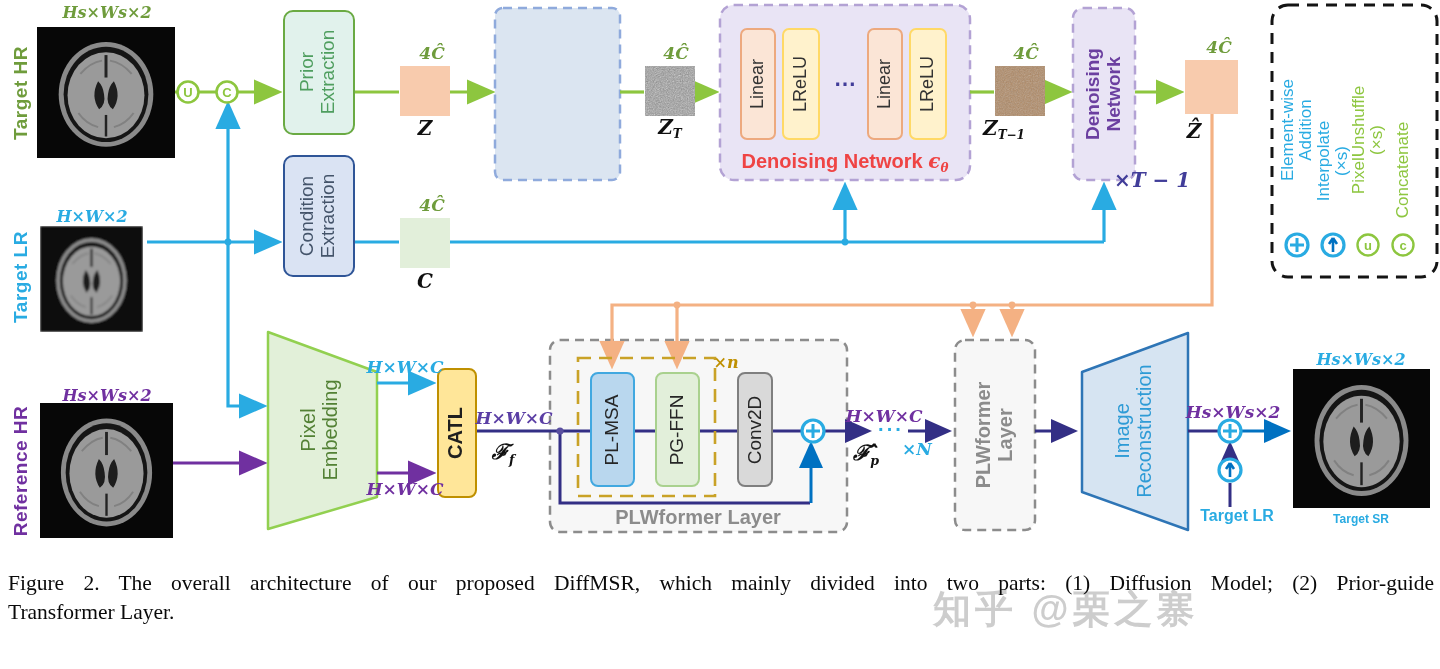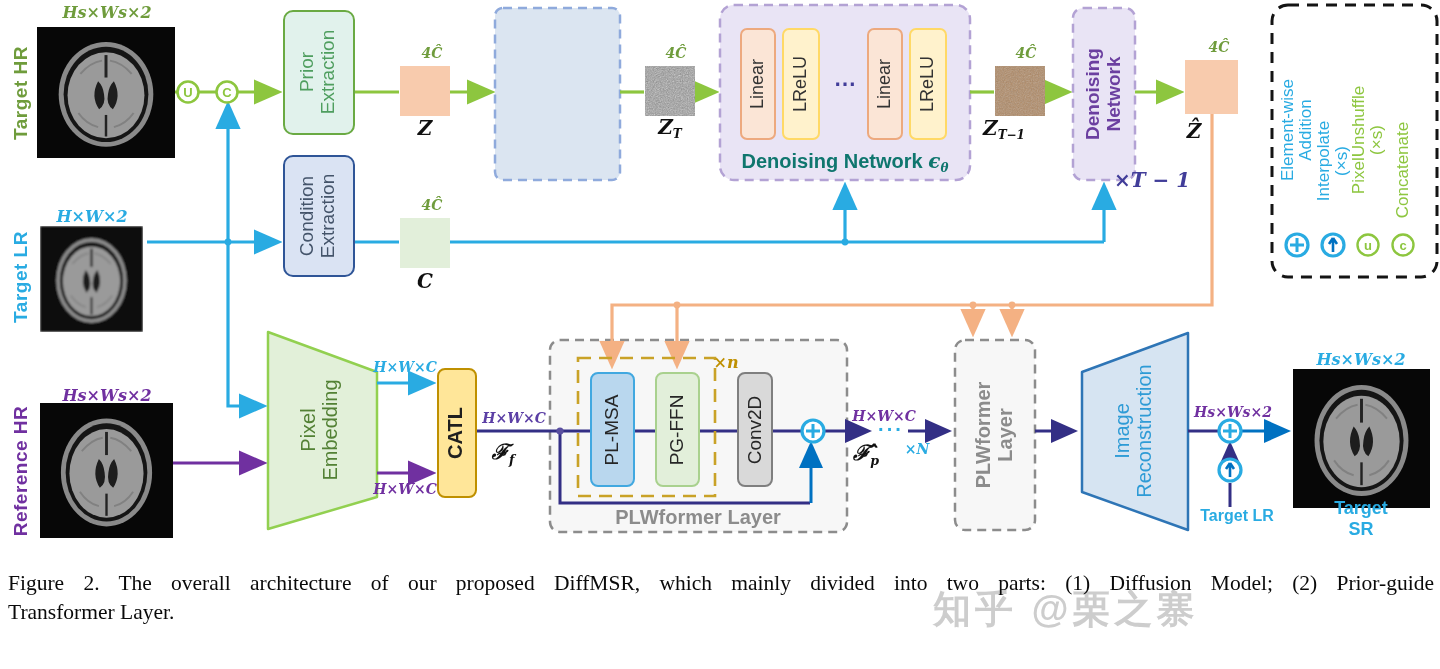--- a/index.html
+++ b/index.html
@@ -1,22 +1,22 @@
 <!DOCTYPE html>
 <html><head>
 <meta charset="utf-8">
 <style>
   html,body{margin:0;padding:0;background:#fff;}
   #stage{position:relative;width:1440px;height:669px;background:#ffffff;overflow:hidden;
          font-family:"Liberation Sans",sans-serif;}
   #wires{position:absolute;left:0;top:0;z-index:1;}
   .box{position:absolute;box-sizing:border-box;z-index:2;}
-  .ctr{position:absolute;transform:translate(-50%,-50%);text-align:center;white-space:pre-line;z-index:3;}
+  .ctr{position:absolute;transform:translate(-50%,-50%);text-align:right;white-space:pre-line;z-index:3;}
   .rot{position:absolute;transform:translate(-50%,-50%) rotate(-90deg);text-align:center;white-space:pre-line;z-index:3;line-height:1.08;}
-  .math{font-family:"DejaVu Serif",serif;font-style:italic;font-size:14px;font-weight:bold;}
+  .math{font-family:"DejaVu Serif",serif;font-style:italic;font-size:17px;font-weight:bold;}
   .mbold{font-family:"DejaVu Serif",serif;font-style:italic;font-weight:bold;font-size:20px;color:#101010;}
   .sub{font-size:0.6em;vertical-align:-0.4em;}
   .c-green{color:#6f9c3c;} .c-limegreen{color:#8dc63f;} .c-cyan{color:#29abe2;}
   .c-purple{color:#7030a0;} .c-indigo{color:#413d99;} .c-violet{color:#5b3fa5;} .c-gold{color:#bf9000;}
   .sidelabel{font-size:19px;font-weight:600;letter-spacing:0.5px;}
   .blocklabel{font-size:19px;font-weight:500;color:#262626;}
   .imgbox{position:absolute;z-index:2;}
   .glyph{position:absolute;transform:translate(-50%,-50%);z-index:4;font-weight:bold;}
   #caption{position:absolute;left:8px;top:569px;width:1426px;z-index:4;
            font-family:"Liberation Serif",serif;font-size:21.5px;color:#0a0a0a;line-height:29px;}
@@ -255,37 +255,37 @@
   <div class="ctr math c-green" style="left:1026px;top:53px">4Ĉ</div>
   <div class="ctr math c-green" style="left:1219px;top:47px">4Ĉ</div>
   <div class="ctr math c-green" style="left:432px;top:205px">4Ĉ</div>
 
   <div class="ctr mbold" style="left:425px;top:128px">Z</div>
   <div class="ctr mbold" style="left:670px;top:128px"><span>Z</span><span class="sub">T</span></div>
   <div class="ctr mbold" style="left:1004px;top:129px"><span>Z</span><span class="sub">T−1</span></div>
   <div class="ctr mbold" style="left:1194px;top:131px">Ẑ</div>
   <div class="ctr mbold" style="left:425px;top:281px">C</div>
 
-  <div class="ctr" style="left:845px;top:162px;font-size:20px;font-weight:bold;color:#0f766e"><span>Denoising Network </span><span style="font-family:'DejaVu Serif',serif;font-style:italic">ϵ</span><span class="sub" style="font-family:'DejaVu Serif',serif;font-style:italic">θ</span></div>
+  <div class="ctr" style="left:845px;top:162px;font-size:20px;font-weight:bold;color:#ef4444"><span>Denoising Network </span><span style="font-family:'DejaVu Serif',serif;font-style:italic">ϵ</span><span class="sub" style="font-family:'DejaVu Serif',serif;font-style:italic">θ</span></div>
   <div class="ctr c-indigo" style="left:845px;top:84px;font-size:22px;font-weight:bold">⋯</div>
   <div class="ctr math c-indigo" style="left:1152px;top:180px;font-size:20px">×T − 1</div>
 
   <div class="ctr math c-cyan" style="left:405px;top:367px">H×W×C</div>
   <div class="ctr math c-purple" style="left:405px;top:489px">H×W×C</div>
   <div class="ctr math c-violet" style="left:514px;top:418px">H×W×C</div>
   <div class="ctr mbold" style="left:503px;top:452px;font-size:21px"><span>ℱ</span><span class="sub">f</span></div>
   <div class="ctr math c-gold" style="left:726px;top:362px;font-size:16px">×n</div>
   <div class="ctr math c-purple" style="left:884px;top:416px">H×W×C</div>
   <div class="ctr mbold" style="left:866px;top:453px;font-size:21px"><span>ℱ̂</span><span class="sub">p</span></div>
   <div class="ctr c-cyan" style="left:891px;top:429px;font-size:20px;font-weight:bold;letter-spacing:2px">···</div>
   <div class="ctr math c-cyan" style="left:917px;top:449px">×N</div>
   <div class="ctr" style="left:698px;top:517px;font-size:20px;font-weight:bold;color:#8c8c8c">PLWformer Layer</div>
 
   <div class="ctr c-cyan" style="left:1237px;top:516px;font-size:16px;font-weight:600">Target LR</div>
-  <div class="ctr c-cyan" style="left:1361px;top:519px;font-size:18px;font-weight:600">Target SR</div>
+  <div class="ctr c-cyan" style="left:1361px;top:519px;font-size:12px;font-weight:600">Target SR</div>
 
   <span class="glyph c-limegreen" style="left:188px;top:92px;font-size:13px">U</span>
   <span class="glyph c-limegreen" style="left:227px;top:92px;font-size:13px">C</span>
   <span class="glyph c-limegreen" style="left:1368px;top:245px;font-size:13px">u</span>
   <span class="glyph c-limegreen" style="left:1403px;top:245px;font-size:13px">c</span>
 
   <div id="watermark">知乎 @栗之寨</div>
 
   <div id="caption">
     <div class="cap-just">Figure 2.  The overall architecture of our proposed DiffMSR, which mainly divided into two parts:  (1) Diffusion Model; (2) Prior-guide</div>

